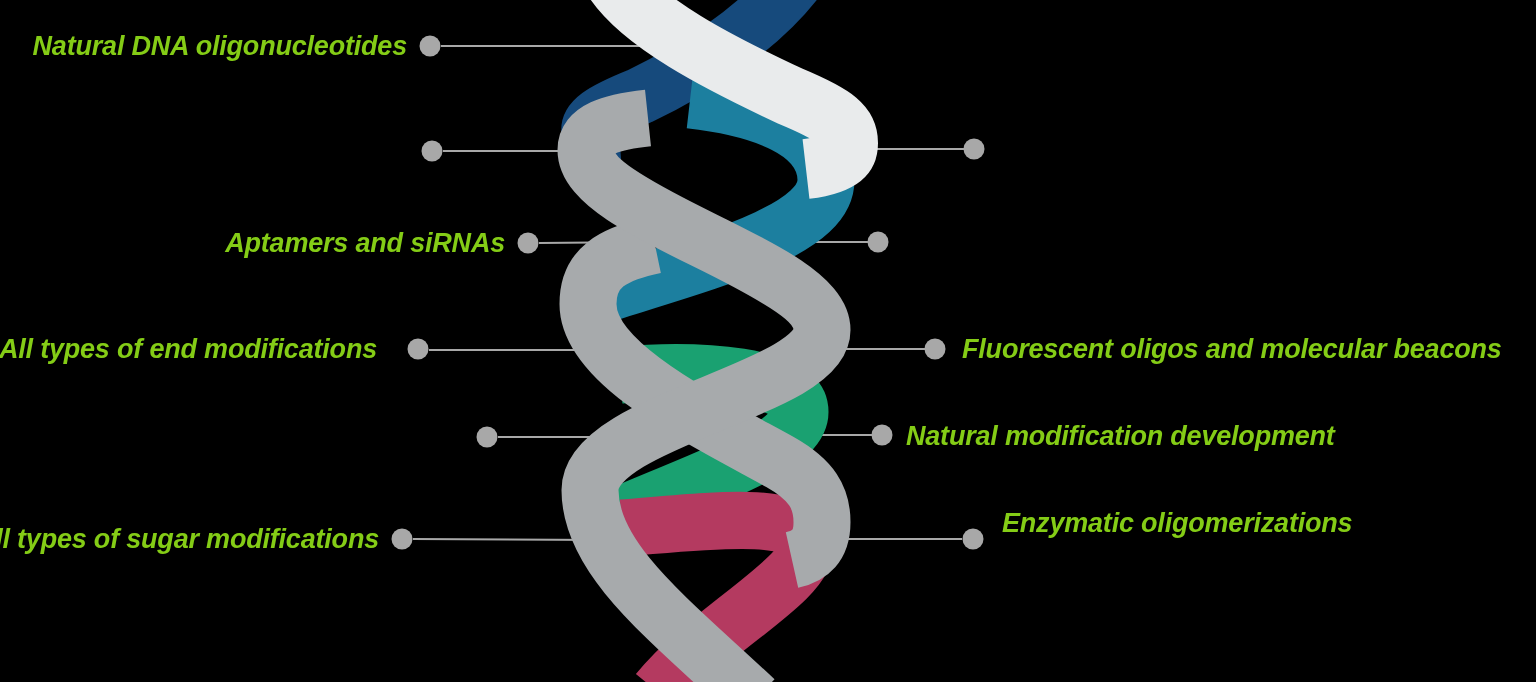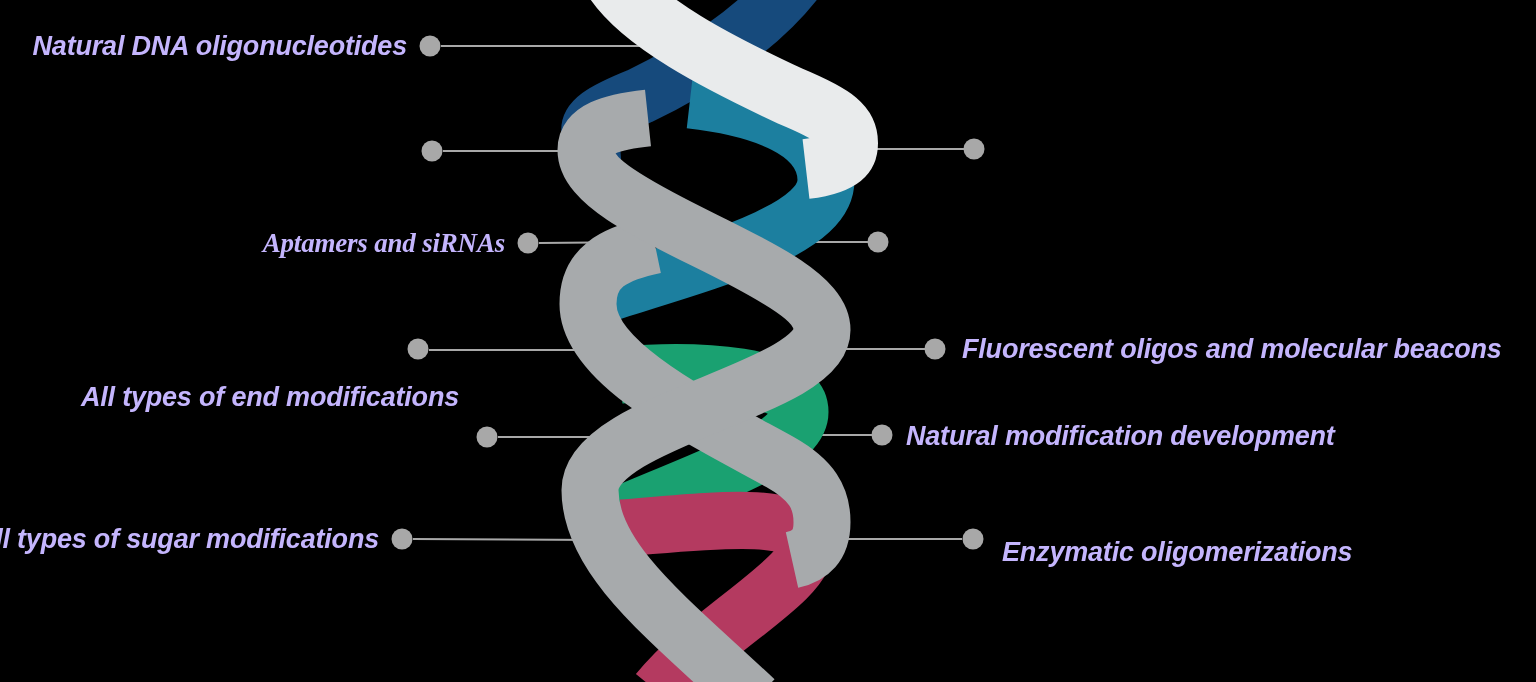--- a/index.html
+++ b/index.html
@@ -10,21 +10,21 @@
     background: #000;
     overflow: hidden;
     font-family: "Liberation Sans", sans-serif;
   }
   .helix-svg { position: absolute; left: 0; top: 0; }
   .lbl {
     position: absolute;
     font-size: 27px;
     font-weight: bold;
     font-style: italic;
-    color: #c4b5fd;
+    color: #84cc16;
     letter-spacing: -0.2px;
     white-space: nowrap;
     line-height: 30px;
   }
 </style>
 </head>
 <body>
 
 <div class="stage">
 
@@ -69,21 +69,21 @@
 
       <path d="M 622,528 C 700,522 806,508 806,545 C 806,582 710,628 658,692" stroke-width="57" stroke="#b43a60"></path>
 
       <path d="M 655,245 C 612,254 588,268 588,304 C 588,364 700,418 780,462 C 812,480 822,498 822,522 C 822,546 810,556 792,560" stroke-width="57" stroke="#a7aaac"></path>
 
       <path d="M 648,118 C 610,122 586,130 586,150 C 586,214 822,266 822,330 C 822,390 590,420 590,490 C 590,560 670,620 755,700" stroke-width="57" stroke="#a7aaac"></path>
     </g>
   </svg>
 
   <div class="lbl" style="right:1129px; top:31px;">Natural DNA oligonucleotides</div>
-  <div class="lbl" style="right:1031px; top:228px;font-family:Liberation Serif, serif;">Aptamers and siRNAs</div>
-  <div class="lbl" style="right:1077px; top:334px;margin-top:48px;">All types of end modifications</div>
+  <div class="lbl" style="right:1031px; top:228px;">Aptamers and siRNAs</div>
+  <div class="lbl" style="right:1159px; top:334px;">All types of end modifications</div>
   <div class="lbl" style="right:1157px; top:524px;">All types of sugar modifications</div>
 
   <div class="lbl" style="left:962px;  top:334px;text-align:center;">Fluorescent oligos and molecular beacons</div>
   <div class="lbl" style="left:906px;  top:421px;">Natural modification development</div>
-  <div class="lbl" style="left:1002px; top:537px;">Enzymatic oligomerizations</div>
+  <div class="lbl" style="left:1002px; top:508px;">Enzymatic oligomerizations</div>
 
 </div>
 
 </body></html>

